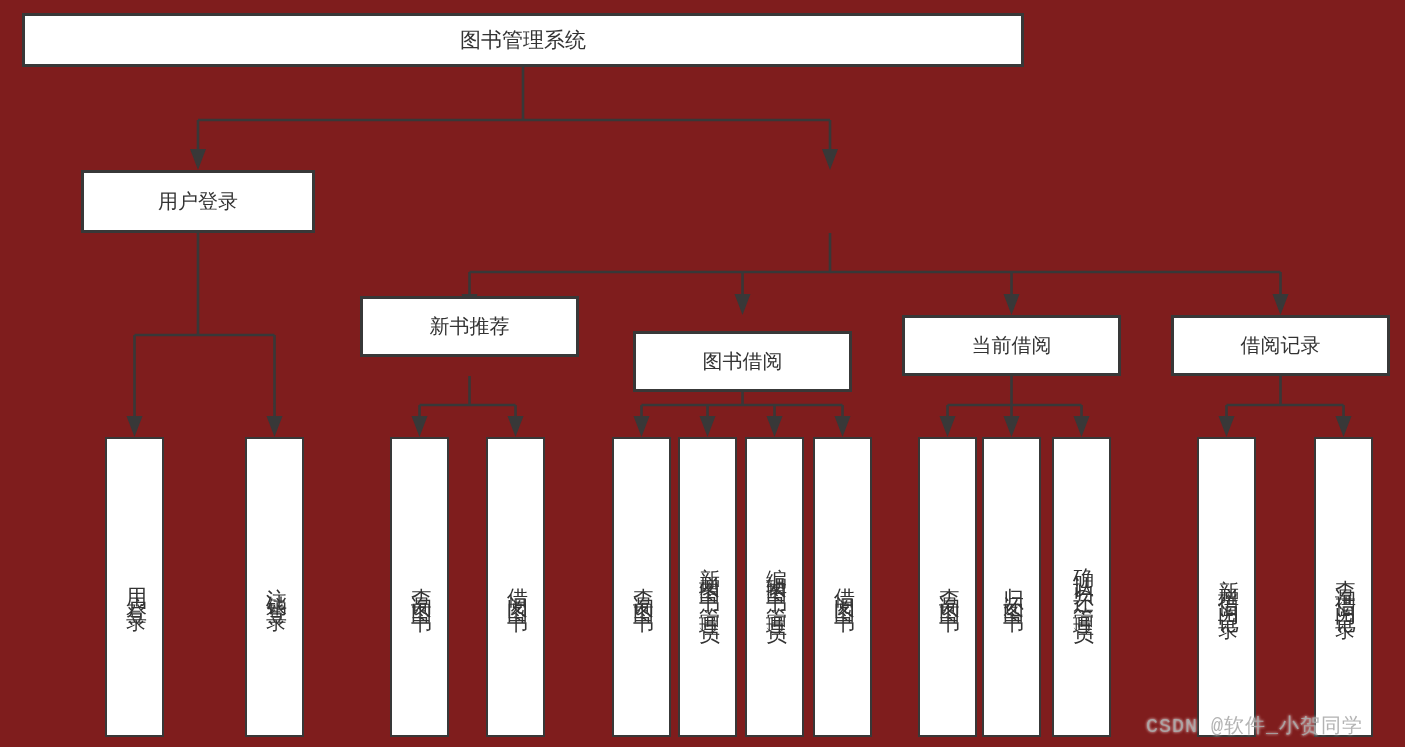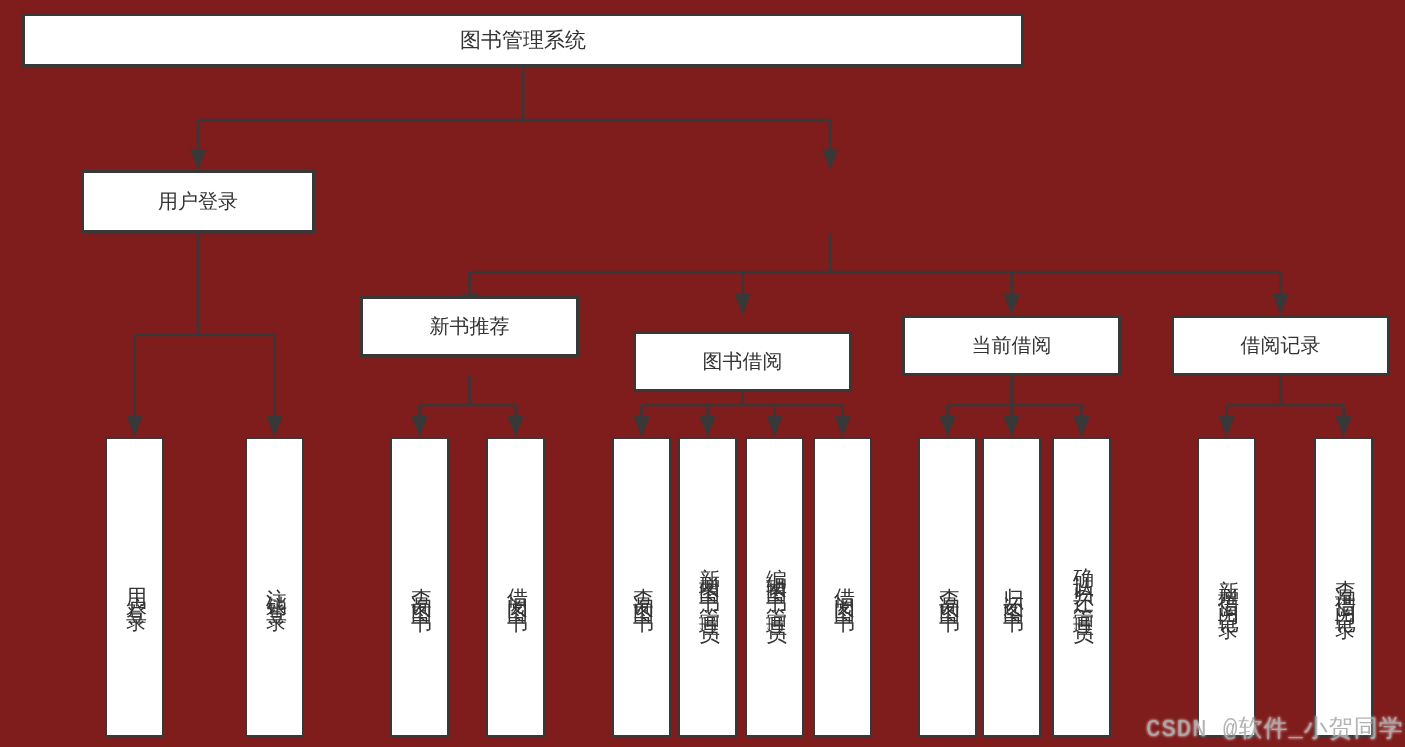--- a/index.html
+++ b/index.html
@@ -28,21 +28,21 @@
     writing-mode:vertical-rl;
     text-orientation:mixed;
     font-size:21px;
     letter-spacing:8px;
     color:#333333;
     white-space:nowrap;
   }
   .watermark {
     position:absolute;
     left:1146px; top:712px;
-    font-size:24px;
+    font-size:20px;
     color:rgba(168,168,168,0.88);
     letter-spacing:1px;
     white-space:nowrap;
     z-index:5;
     text-shadow:0 0 3px #ffffff;
   }
 </style>
 </head>
 <body>
 

